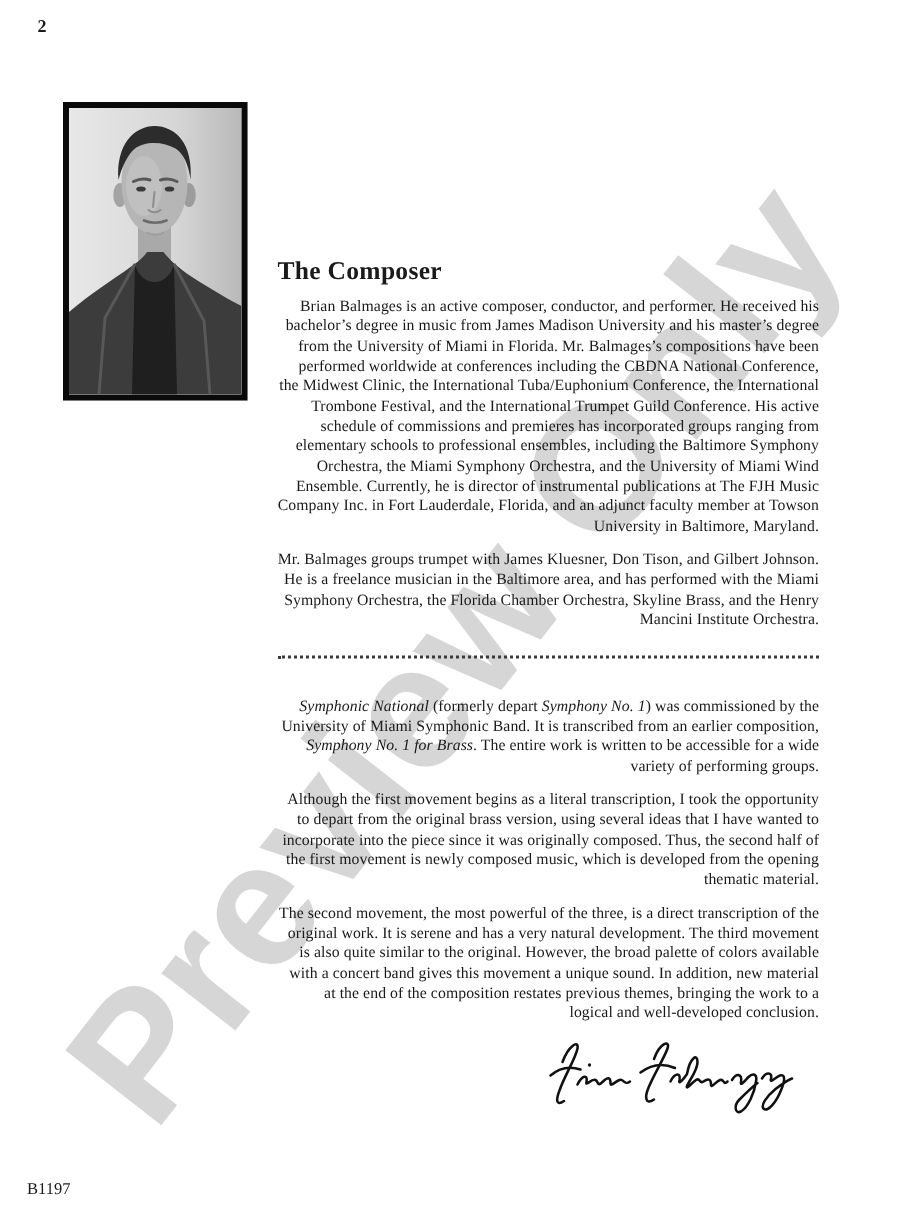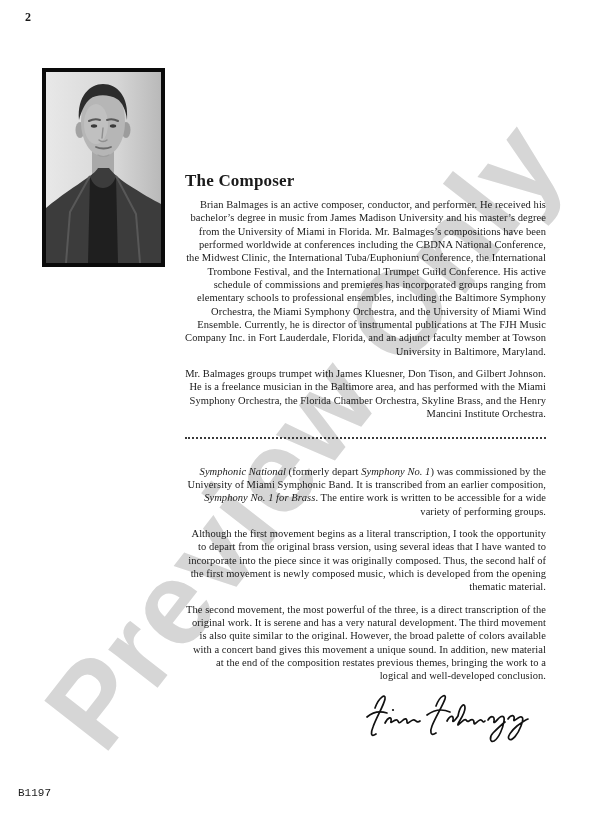--- a/index.html
+++ b/index.html
@@ -33,21 +33,20 @@
     left: 25px;
     top: 10px;
     font-size: 12px;
     font-weight: bold;
   }
   .catalog-number {
     position: absolute;
     left: 18px;
     top: 787px;
     font-size: 11px;
-    font-family: Liberation Mono, monospace;
   }
   
   .photo-frame {
     position: absolute;
     left: 42px;
     top: 68px;
     width: 115px;
     height: 191px;
     border: 4px solid #0a0a0a;
     background: #cfcfcf;

